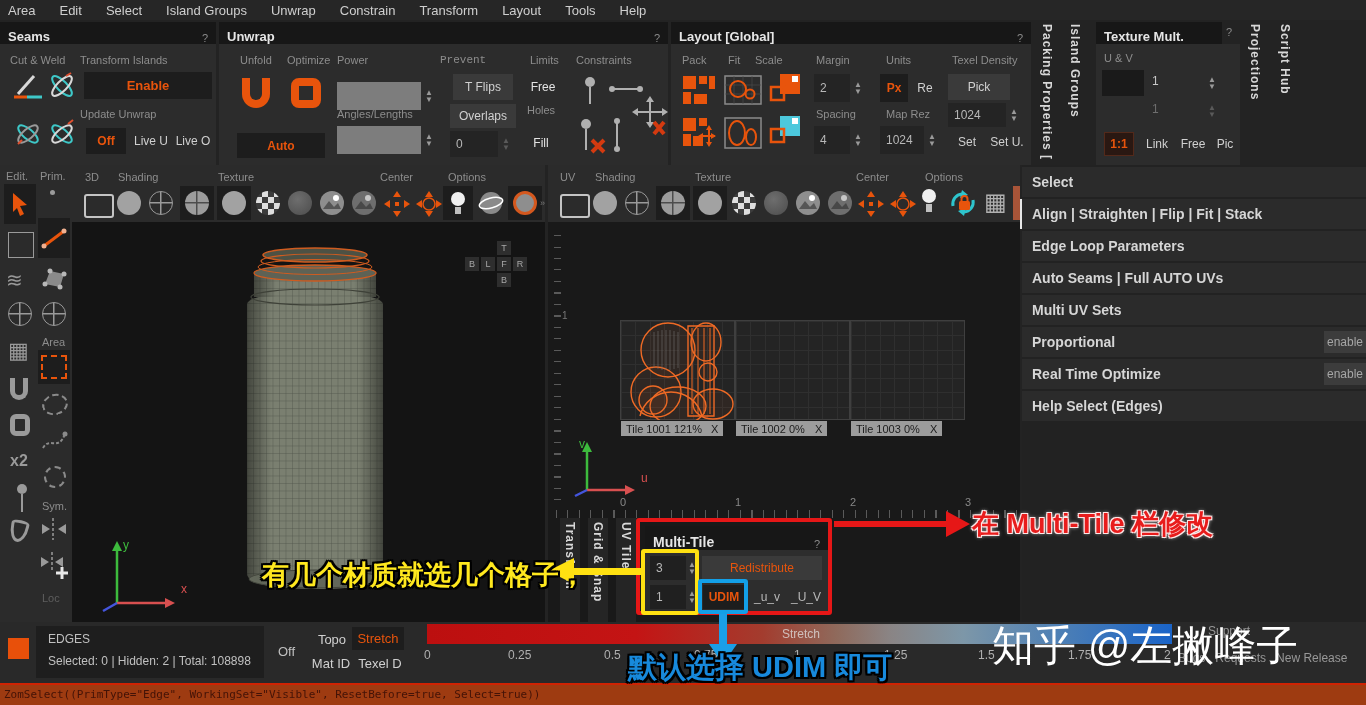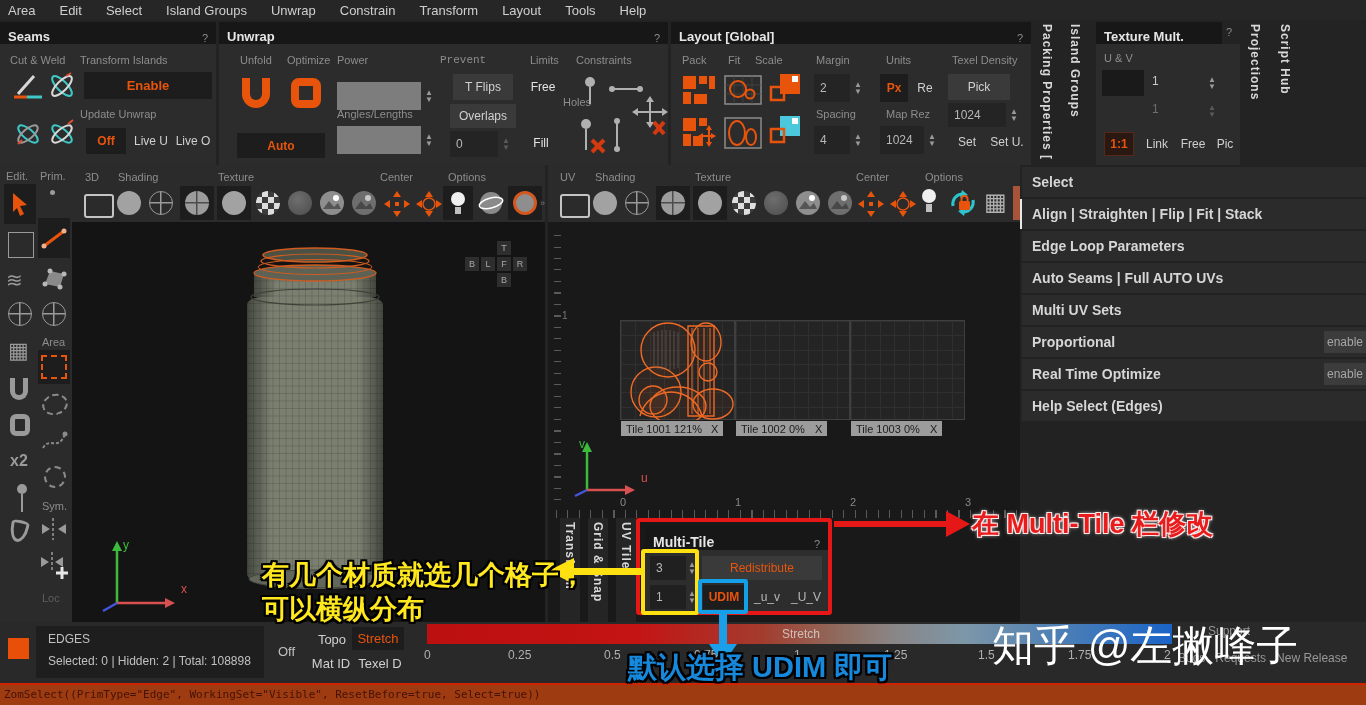--- a/index.html
+++ b/index.html
@@ -129,21 +129,21 @@
   <div class="a lbl" style="left:440px;top:54px;font-family:Liberation Mono, monospace;">Prevent</div>
   <div class="a btn" style="left:453px;top:74px;width:60px;height:26px;">T Flips</div>
   <div class="a btn" style="left:450px;top:104px;width:66px;height:24px;">Overlaps</div>
   <div class="a inp" style="left:450px;top:131px;width:48px;height:26px;">0</div>
   <div class="a spin dim" style="left:500px;top:131px;height:26px;">
       <span>▲</span>
       <span>▼</span>
     </div>
   <div class="a lbl" style="left:530px;top:54px;">Limits</div>
   <div class="a btn flat" style="left:524px;top:74px;width:38px;height:26px;color:#e4e4e4;">Free</div>
-  <div class="a lbl" style="left:527px;top:96px;margin-left:36px;">Holes</div>
+  <div class="a lbl" style="left:527px;top:104px;">Holes</div>
   <div class="a btn flat" style="left:524px;top:130px;width:34px;height:26px;color:#e4e4e4;">Fill</div>
   <div class="a lbl" style="left:576px;top:54px;">Constraints</div>
   <svg class="a" style="left:578px;top:74px;" width="24" height="32">
       <circle cx="12" cy="8" r="5" fill="#b0b0b0"></circle>
       <path d="M12 13 V30" stroke="#b0b0b0" stroke-width="2"></path>
     </svg>
   <svg class="a" style="left:608px;top:82px;" width="36" height="14">
       <circle cx="4" cy="7" r="3" fill="#b0b0b0"></circle>
       <circle cx="32" cy="7" r="3" fill="#b0b0b0"></circle>
       <path d="M6 7 H30" stroke="#b0b0b0" stroke-width="2"></path>
@@ -610,19 +610,18 @@
 
   <div class="a anno-box" style="left:636px;top:518px;width:196px;height:97px;border-width:4px;border-color:#e61717;z-index:50;"></div>
   <div class="a anno-box" style="left:641px;top:549px;width:58px;height:66px;border-width:4px;border-color:#ffe112;z-index:51;"></div>
   <div class="a anno-box" style="left:698px;top:579px;width:50px;height:35px;border-width:4px;border-color:#13a0e8;z-index:52;"></div>
   <div class="a" style="left:834px;top:521px;width:114px;height:6px;background:#e61717;z-index:50;"></div>
   <div class="a" style="left:946px;top:511px;width:0;height:0;border-left:24px solid #e61717;border-top:13px solid transparent;border-bottom:13px solid transparent;z-index:50;"></div>
   <div class="a cntext" style="left:972px;top:506px;font-size:27px;color:#e81c1c;z-index:50;text-shadow:-1px -1px 0 #ffe8e8,1px -1px 0 #ffe8e8,-1px 1px 0 #ffe8e8,1px 1px 0 #ffe8e8,0 0 4px #fff;">在 Multi-Tile 栏修改</div>
   <div class="a" style="left:548px;top:558px;width:0;height:0;border-right:26px solid #ffe112;border-top:13px solid transparent;border-bottom:13px solid transparent;z-index:50;"></div>
   <div class="a" style="left:572px;top:568px;width:70px;height:7px;background:#ffe112;z-index:50;"></div>
   <div class="a cntext" style="left:262px;top:557px;font-size:27px;color:#ffe81e;z-index:50;text-shadow:-2px -2px 0 #000,2px -2px 0 #000,-2px 2px 0 #000,2px 2px 0 #000,0 2px 0 #000,0 -2px 0 #000,2px 0 0 #000,-2px 0 0 #000;">有几个材质就选几个格子，</div>
-  <div class="a cntext" style="left:262px;top:591px;font-size:27px;color:#ffe81e;z-index:50;text-shadow:-2px -2px 0 #000,2px -2px 0 #000,-2px 2px 0 #000,2px 2px 0 #000,0 2px 0 #000,0 -2px 0 #000,2px 0 0 #000,-2px 0 0 #000;">可以横纵分布</div>
   <div class="a" style="left:719px;top:614px;width:8px;height:32px;background:#1b9fe8;z-index:53;"></div>
   <div class="a" style="left:709px;top:644px;width:0;height:0;border-top:20px solid #1b9fe8;border-left:14px solid transparent;border-right:14px solid transparent;z-index:53;"></div>
   <div class="a cntext" style="left:628px;top:648px;font-size:29px;color:#1789dc;z-index:53;text-shadow:-2px -2px 0 #000,2px -2px 0 #000,-2px 2px 0 #000,2px 2px 0 #000,0 2px 0 #000,0 -2px 0 #000,2px 0 0 #000,-2px 0 0 #000;">默认选择 UDIM 即可</div>
   <div class="a" style="left:992px;top:618px;font-size:42px;color:#ffffff;z-index:54;white-space:nowrap;">知乎 @左撇峰子</div>
 
 </div>
 
 </body></html>

